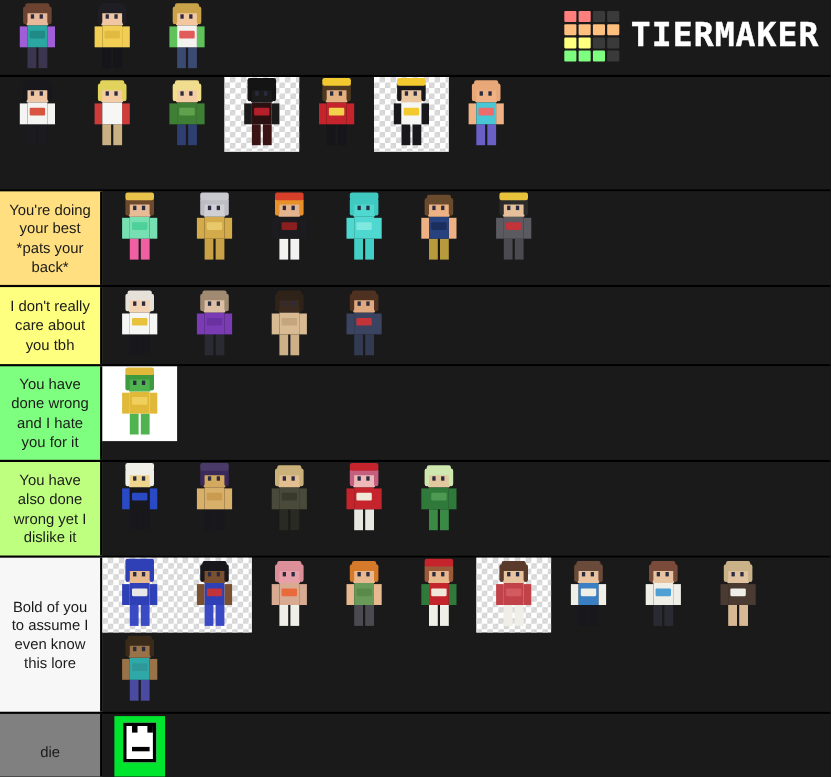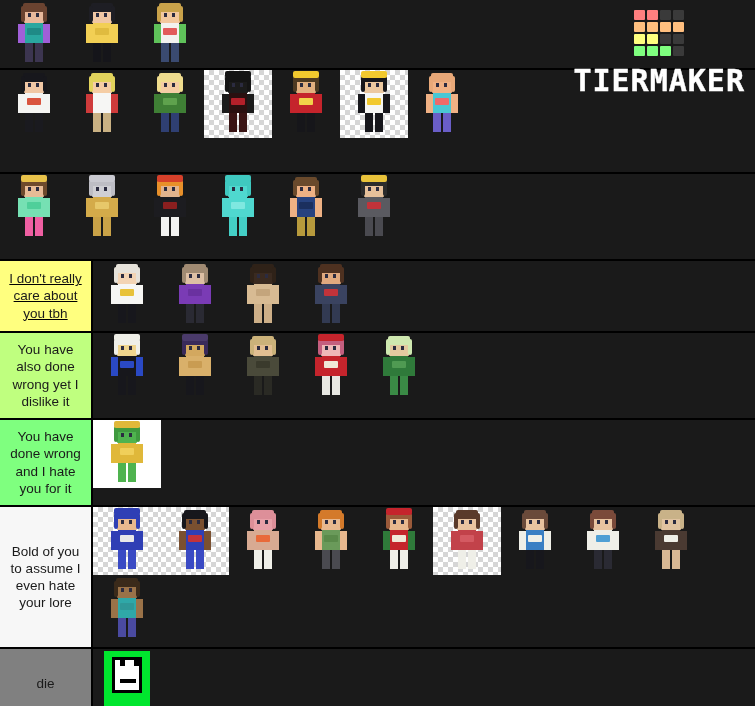--- a/index.html
+++ b/index.html
@@ -9,21 +9,20 @@
     font-family: "Liberation Sans", sans-serif;
     overflow: hidden;
   }
   #app { position: relative; width: 755px; height: 706px; background: #1a1a1a; }
 
   
   .logo-wrap {
     position: absolute; top: 10px; right: 10px;
     display: flex; align-items: center; gap: 10px;
     z-index: 20;
-    flex-direction: column;
   }
   .logo-grid {
     display: grid;
     grid-template-columns: repeat(4, 11px);
     grid-template-rows: repeat(4, 10px);
     gap: 2px;
   }
   .logo-grid span { display: block; width: 11px; height: 10px; border-radius: 1px; }
   .logo-text {
     color: #ffffff;
@@ -296,20 +295,21 @@
               <div class="sk-hair" style="background:#e8a878"></div>
               <div class="sk-hair2" style="background:#e8a878"></div>
               <div class="sk-hair3" style="background:#e8a878"></div>
               <div class="sk-eyeL"></div>
               <div class="sk-eyeR"></div>
             </div>
           </div>
         </div>
       </div>
       <div class="tier-row" style="min-height: 85px;">
+        <div class="tier-label" style="background: rgb(255, 223, 127);">You're doing your best *pats your back*</div>
         <div class="tier-items" style="min-height: 85px;">
           <div class="tier-item">
             <div class="skin">
               <div class="sk-legL" style="background:#ef5fa2"></div>
               <div class="sk-legR" style="background:#ef5fa2"></div>
               <div class="sk-armL" style="background:#76e0b3"></div>
               <div class="sk-armR" style="background:#76e0b3"></div>
               <div class="sk-body" style="background:#76e0b3"></div>
               <div class="sk-acc" style="background:#4fcf9a"></div>
               <div class="sk-head" style="background:#e7bb96"></div>
@@ -400,21 +400,21 @@
               <div class="sk-hair" style="background:#2b2b2b"></div>
               <div class="sk-hair2" style="background:#2b2b2b"></div>
               <div class="sk-hair3" style="background:#2b2b2b"></div>
               <div class="sk-eyeL"></div>
               <div class="sk-eyeR"></div>
               <div class="sk-hat" style="background:#e8c23a"></div>
             </div>
           </div>
         </div>
       </div>
-      <div class="tier-row" style="min-height: 70px; text-decoration: underline;">
+      <div class="tier-row" style="min-height: 70px;">
         <div class="tier-label" style="background: rgb(255, 255, 127);">I don't really care about you tbh</div>
         <div class="tier-items" style="min-height: 70px;">
           <div class="tier-item">
             <div class="skin">
               <div class="sk-legL" style="background:#17171c"></div>
               <div class="sk-legR" style="background:#17171c"></div>
               <div class="sk-armL" style="background:#f6f6f4"></div>
               <div class="sk-armR" style="background:#f6f6f4"></div>
               <div class="sk-body" style="background:#f6f6f4"></div>
               <div class="sk-acc" style="background:#e8c23a"></div>
@@ -470,20 +470,42 @@
               <div class="sk-hair" style="background:#4e3120"></div>
               <div class="sk-hair2" style="background:#4e3120"></div>
               <div class="sk-hair3" style="background:#4e3120"></div>
               <div class="sk-eyeL"></div>
               <div class="sk-eyeR"></div>
             </div>
           </div>
         </div>
       </div>
       <div class="tier-row" style="min-height: 85px;">
+        <div class="tier-label" style="background: rgb(127, 255, 127);">You have done wrong and I hate you for it</div>
+        <div class="tier-items" style="min-height: 85px;">
+          <div class="tier-item solidwhite">
+            <div class="skin">
+              <div class="sk-legL" style="background:#4fb34f"></div>
+              <div class="sk-legR" style="background:#4fb34f"></div>
+              <div class="sk-armL" style="background:#e0b83a"></div>
+              <div class="sk-armR" style="background:#e0b83a"></div>
+              <div class="sk-body" style="background:#e0b83a"></div>
+              <div class="sk-acc" style="background:#f0cf5a"></div>
+              <div class="sk-head" style="background:#4fb34f"></div>
+              <div class="sk-hair" style="background:#3f9a3f"></div>
+              <div class="sk-hair2" style="background:#3f9a3f"></div>
+              <div class="sk-hair3" style="background:#3f9a3f"></div>
+              <div class="sk-eyeL"></div>
+              <div class="sk-eyeR"></div>
+              <div class="sk-hat" style="background:#e0b83a"></div>
+            </div>
+          </div>
+        </div>
+      </div>
+      <div class="tier-row" style="min-height: 85px;">
         <div class="tier-label" style="background: rgb(191, 255, 127);">You have also done wrong yet I dislike it</div>
         <div class="tier-items" style="min-height: 85px;">
           <div class="tier-item">
             <div class="skin">
               <div class="sk-legL" style="background:#17171c"></div>
               <div class="sk-legR" style="background:#17171c"></div>
               <div class="sk-armL" style="background:#2a49c4"></div>
               <div class="sk-armR" style="background:#2a49c4"></div>
               <div class="sk-body" style="background:#17171c"></div>
               <div class="sk-acc" style="background:#2a49c4"></div>
@@ -557,44 +579,22 @@
               <div class="sk-head" style="background:#e3c9a0"></div>
               <div class="sk-hair" style="background:#cfe8b0"></div>
               <div class="sk-hair2" style="background:#cfe8b0"></div>
               <div class="sk-hair3" style="background:#cfe8b0"></div>
               <div class="sk-eyeL"></div>
               <div class="sk-eyeR"></div>
             </div>
           </div>
         </div>
       </div>
-      <div class="tier-row" style="min-height: 85px;">
-        <div class="tier-label" style="background: rgb(127, 255, 127);">You have done wrong and I hate you for it</div>
-        <div class="tier-items" style="min-height: 85px;">
-          <div class="tier-item solidwhite">
-            <div class="skin">
-              <div class="sk-legL" style="background:#4fb34f"></div>
-              <div class="sk-legR" style="background:#4fb34f"></div>
-              <div class="sk-armL" style="background:#e0b83a"></div>
-              <div class="sk-armR" style="background:#e0b83a"></div>
-              <div class="sk-body" style="background:#e0b83a"></div>
-              <div class="sk-acc" style="background:#f0cf5a"></div>
-              <div class="sk-head" style="background:#4fb34f"></div>
-              <div class="sk-hair" style="background:#3f9a3f"></div>
-              <div class="sk-hair2" style="background:#3f9a3f"></div>
-              <div class="sk-hair3" style="background:#3f9a3f"></div>
-              <div class="sk-eyeL"></div>
-              <div class="sk-eyeR"></div>
-              <div class="sk-hat" style="background:#e0b83a"></div>
-            </div>
-          </div>
-        </div>
-      </div>
       <div class="tier-row" style="min-height: 140px;">
-        <div class="tier-label" style="background: rgb(247, 247, 247);">Bold of you to assume I even hate your lore</div>
+        <div class="tier-label" style="background: rgb(247, 247, 247);">Bold of you to assume I even know this lore</div>
         <div class="tier-items" style="min-height: 140px;">
           <div class="tier-item checker">
             <div class="skin">
               <div class="sk-legL" style="background:#3a4ac4"></div>
               <div class="sk-legR" style="background:#3a4ac4"></div>
               <div class="sk-armL" style="background:#2f3fb5"></div>
               <div class="sk-armR" style="background:#2f3fb5"></div>
               <div class="sk-body" style="background:#2f3fb5"></div>
               <div class="sk-acc" style="background:#e8e8e8"></div>
               <div class="sk-head" style="background:#e8b88e"></div>

